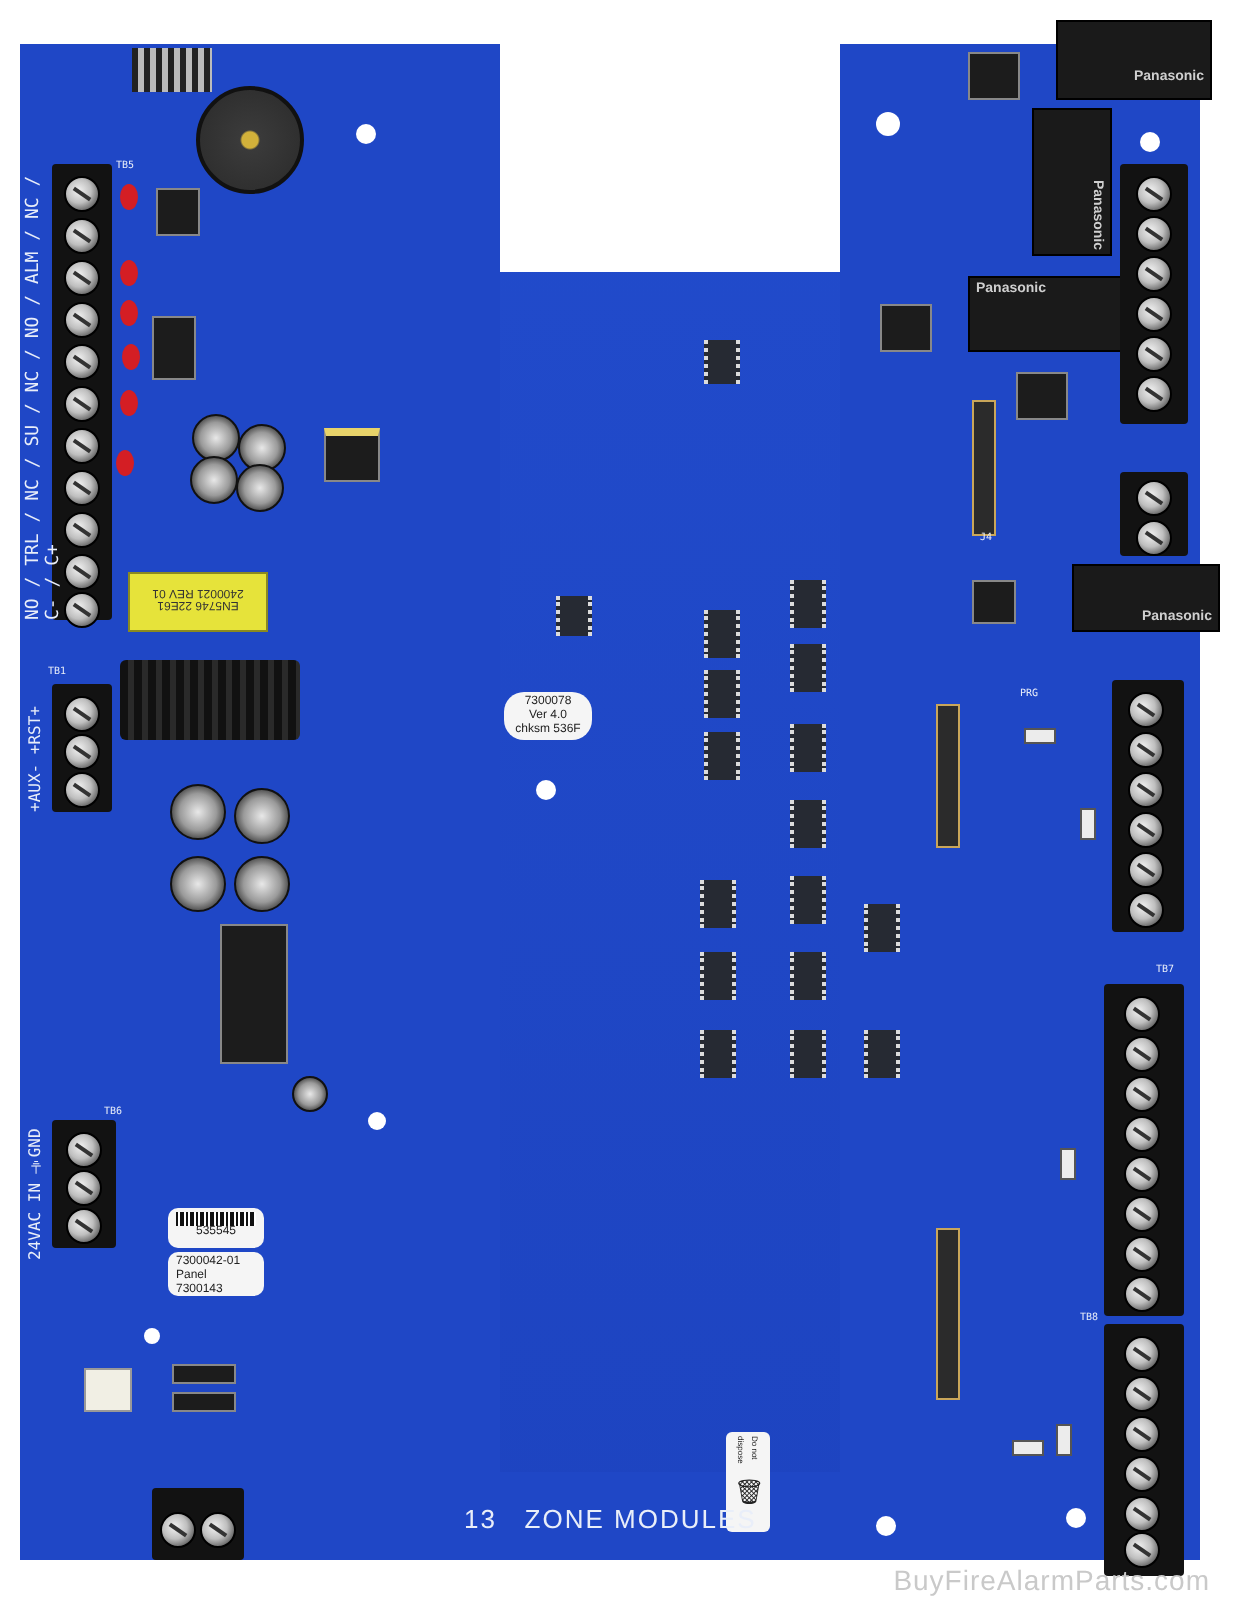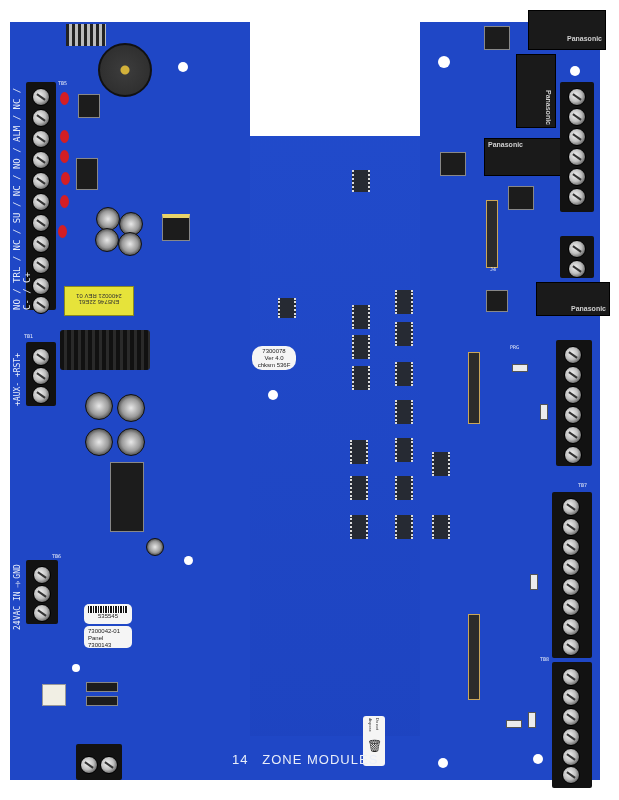--- a/index.html
+++ b/index.html
@@ -202,15 +202,16 @@
   <div class="hole" style="left:184px;top:556px;width:9px;height:9px;"></div>
   <div class="hole" style="left:438px;top:758px;width:10px;height:10px;"></div>
   <div class="hole" style="left:533px;top:754px;width:10px;height:10px;"></div>
   <div class="hole" style="left:72px;top:664px;width:8px;height:8px;"></div>
 
   <div class="label-white" style="left:363px;top:716px;width:22px;height:50px;border-radius:3px;">
     <div style="font-size:4px;writing-mode:vertical-rl;height:22px;">Do not dispose</div>
     <div style="font-size:12px;line-height:12px;text-align:center;">🗑</div>
   </div>
 
-  <div class="silk" style="left:232px;top:752px;font-size:13px;font-family:'Liberation Sans',sans-serif;letter-spacing:1px;white-space:pre;">14   ZONE MODULES</div>
-
+  <div class="silk" style="left:232px;top:752px;font-size:13px;font-family:'Liberation Sans',sans-serif;letter-spacing:1px;white-space:pre;">13   ZONE MODULES</div>
+
+  <div class="watermark">BuyFireAlarmParts.com</div>
 </div>
 
 </body></html>

